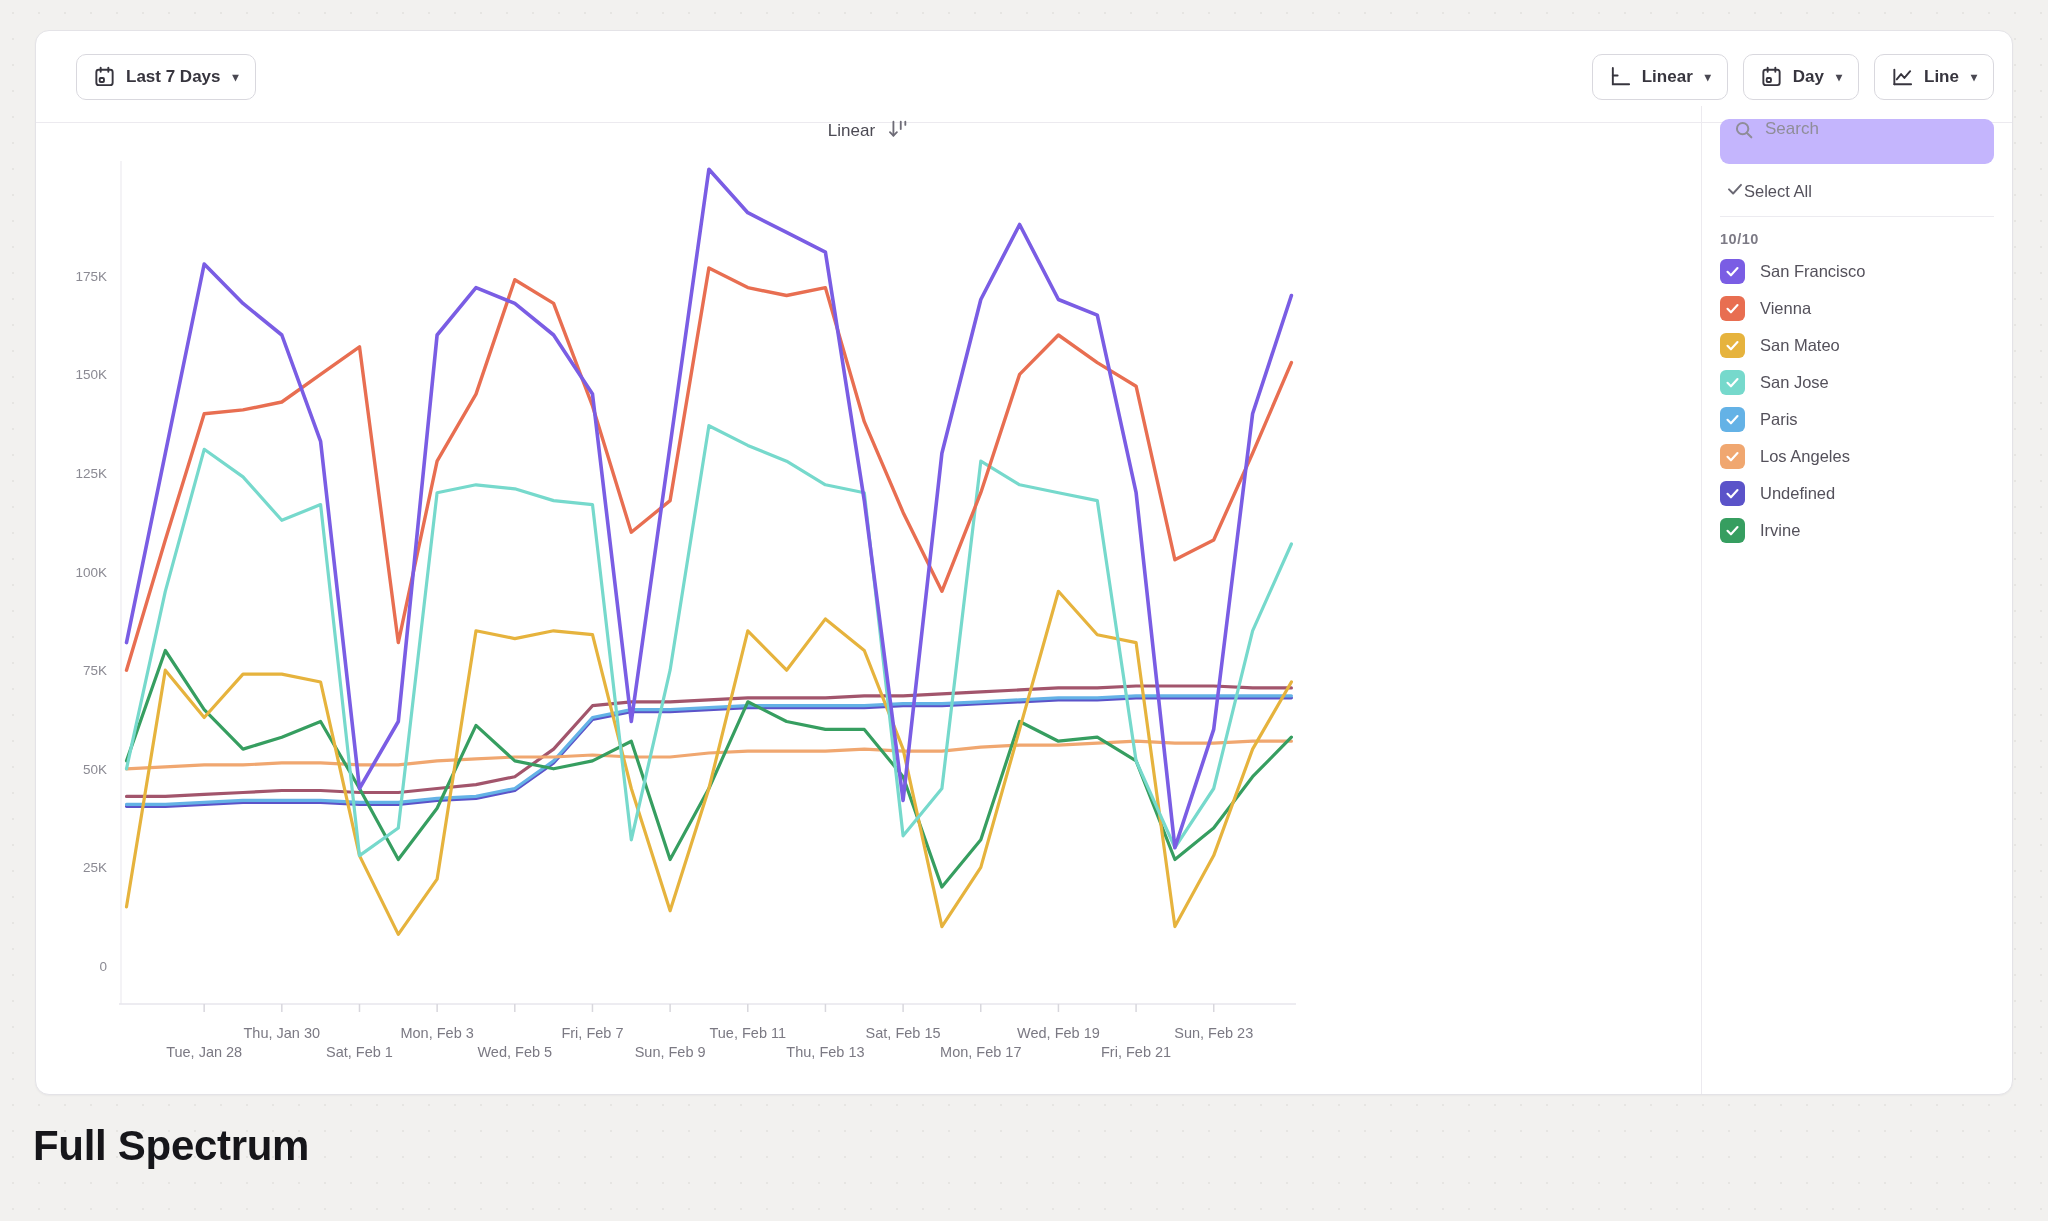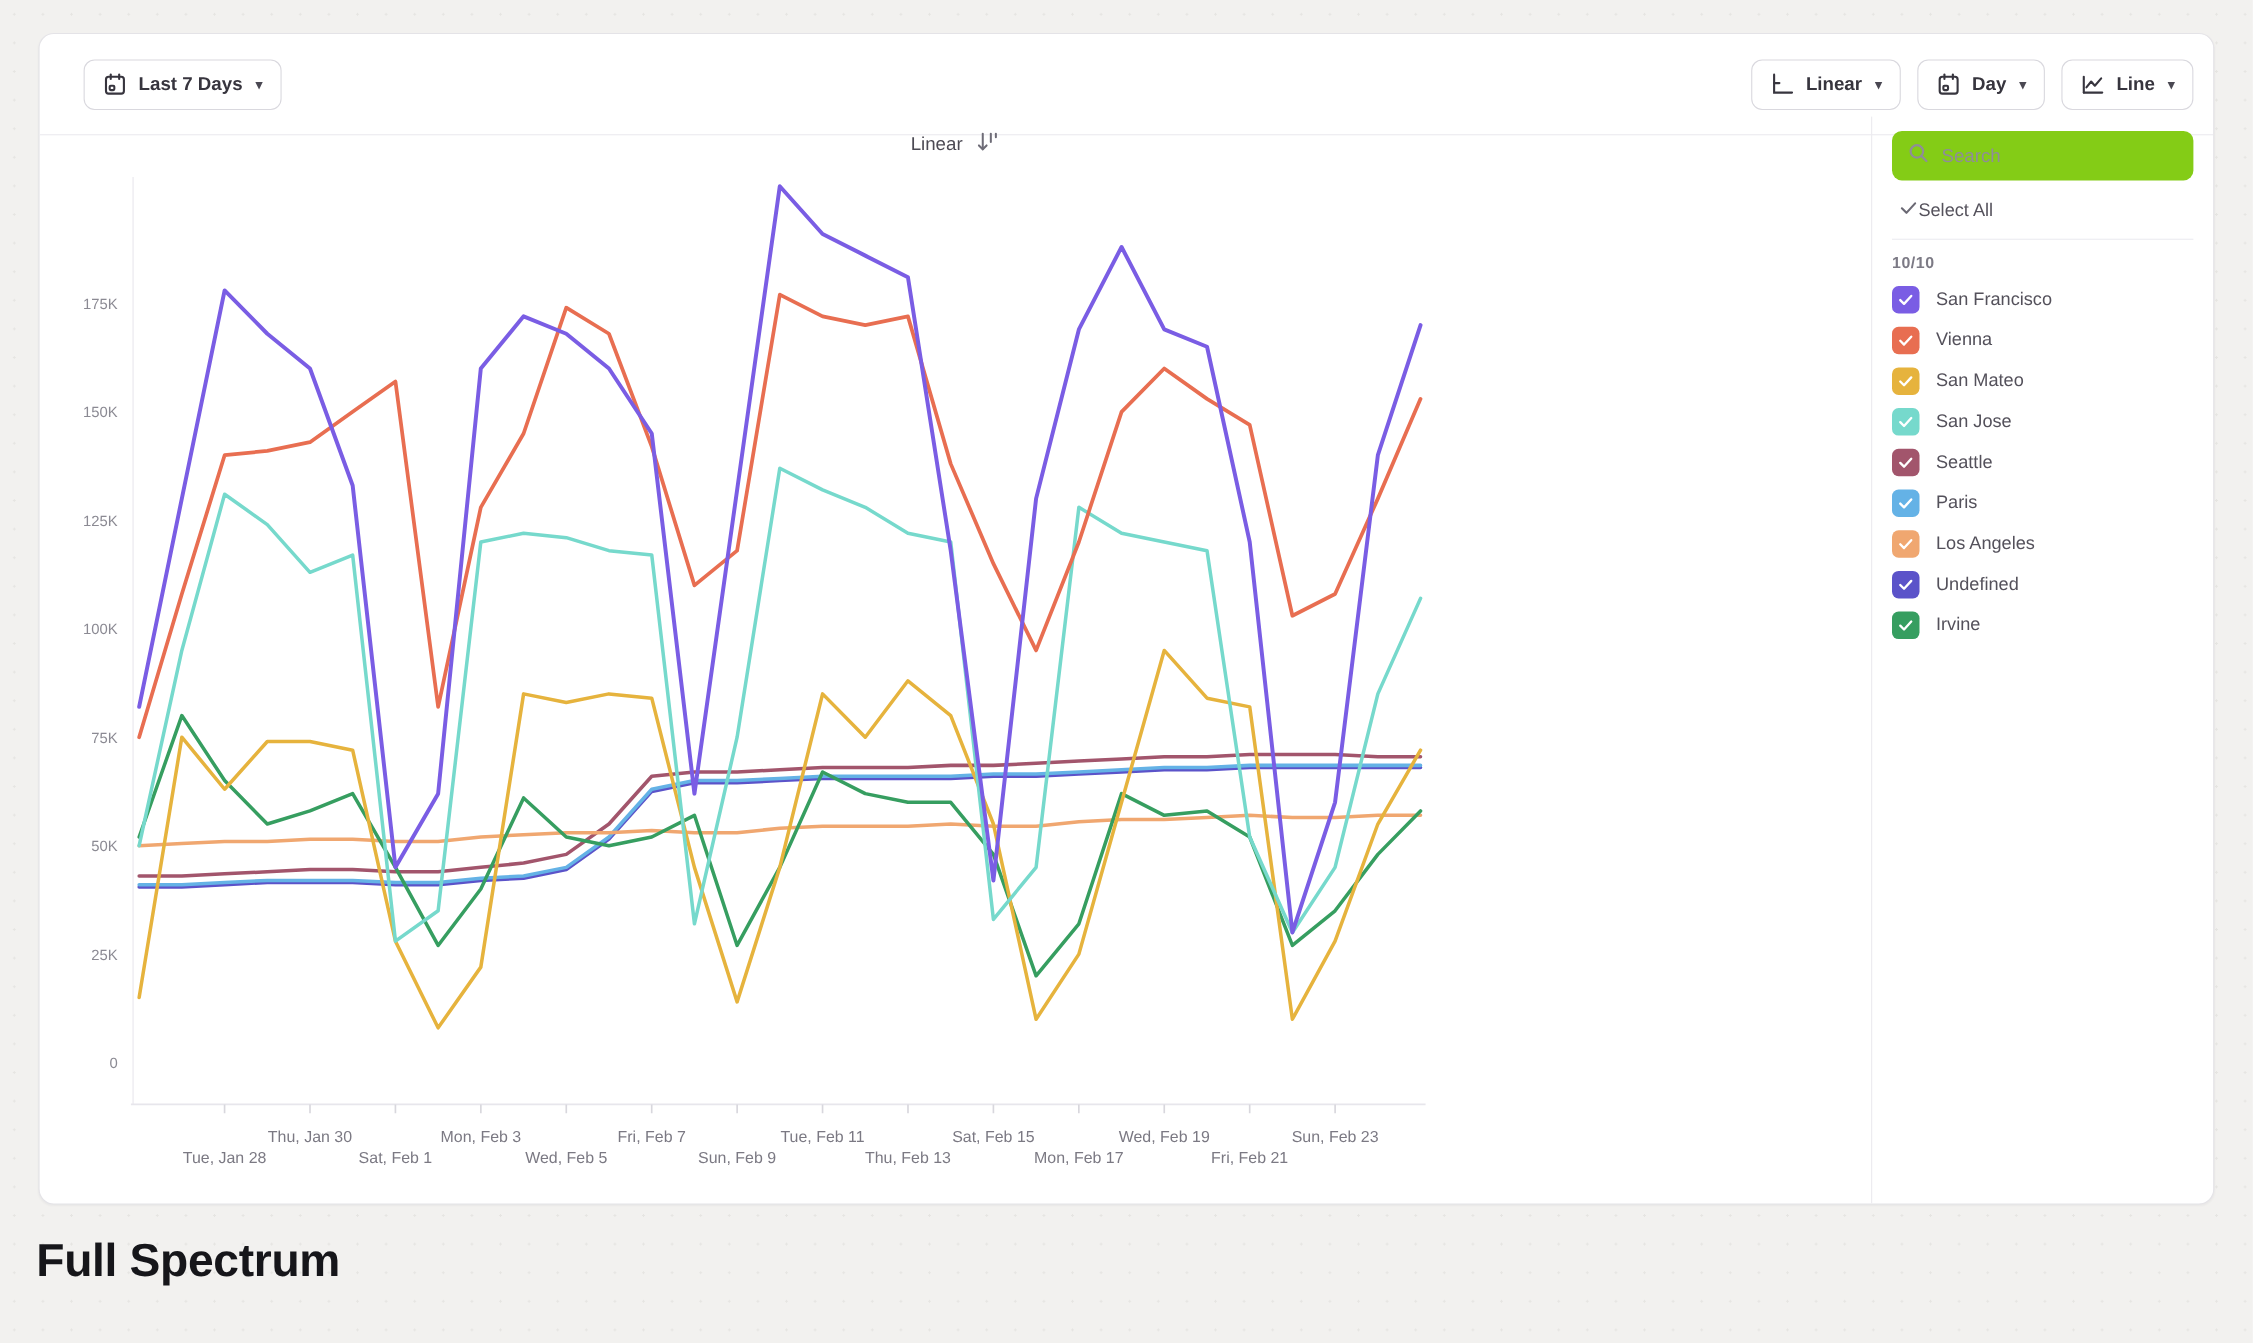--- a/index.html
+++ b/index.html
@@ -42,22 +42,22 @@
     display:flex; align-items:center; justify-content:center; gap:12px;
   }
   .chart-head-label { font-size:17px; color:#4c4a54; }
   .plot-svg { position:absolute; left:0; top:0; width:1665px; height:990px; }
   
   .sidebar {
     position:absolute; left:1665px; top:75px; right:0; bottom:0;
     border-left:1px solid #eceaef; padding:13px 18px 0 18px;
   }
   .search-box {
-    display:flex; align-items:center; gap:10px;
-    height:45px; background:#84cc16; border-radius:9px; padding:0 13px;
+    display:flex; align-items:flex-start; gap:10px;
+    height:45px; background:#c4b5fd; border-radius:9px; padding:0 13px;
   }
   .search-box input {
     border:0; outline:0; background:transparent; width:100%;
     font-family:"Liberation Sans",sans-serif; font-size:17px; color:#3b3a42;
   }
   .search-box input::placeholder { color:#8f8d98; }
   .select-all {
     display:flex; align-items:center; 
     padding:16px 2px 14px 6px; font-size:16.5px; color:#55525c; cursor:pointer;
     border-bottom:1px solid #ecebf0;
@@ -245,28 +245,20 @@
         </div>
         <div class="legend-item">
           <span class="cbx" style="background: rgb(118, 217, 204);">
             <svg width="15" height="15" viewBox="0 0 24 24" fill="none" stroke="#ffffff" stroke-width="3.4" stroke-linecap="round" stroke-linejoin="round">
               <path d="M4 12.5 L9.5 18 L20 6.5"></path>
             </svg>
           </span>
           <span>San Jose</span>
         </div>
         <div class="legend-item">
-          <span class="cbx" style="background: rgb(162, 85, 108);">
-            <svg width="15" height="15" viewBox="0 0 24 24" fill="none" stroke="#ffffff" stroke-width="3.4" stroke-linecap="round" stroke-linejoin="round">
-              <path d="M4 12.5 L9.5 18 L20 6.5"></path>
-            </svg>
-          </span>
-          <span>Seattle</span>
-        </div>
-        <div class="legend-item">
           <span class="cbx" style="background: rgb(100, 178, 230);">
             <svg width="15" height="15" viewBox="0 0 24 24" fill="none" stroke="#ffffff" stroke-width="3.4" stroke-linecap="round" stroke-linejoin="round">
               <path d="M4 12.5 L9.5 18 L20 6.5"></path>
             </svg>
           </span>
           <span>Paris</span>
         </div>
         <div class="legend-item">
           <span class="cbx" style="background: rgb(240, 167, 112);">
             <svg width="15" height="15" viewBox="0 0 24 24" fill="none" stroke="#ffffff" stroke-width="3.4" stroke-linecap="round" stroke-linejoin="round">

